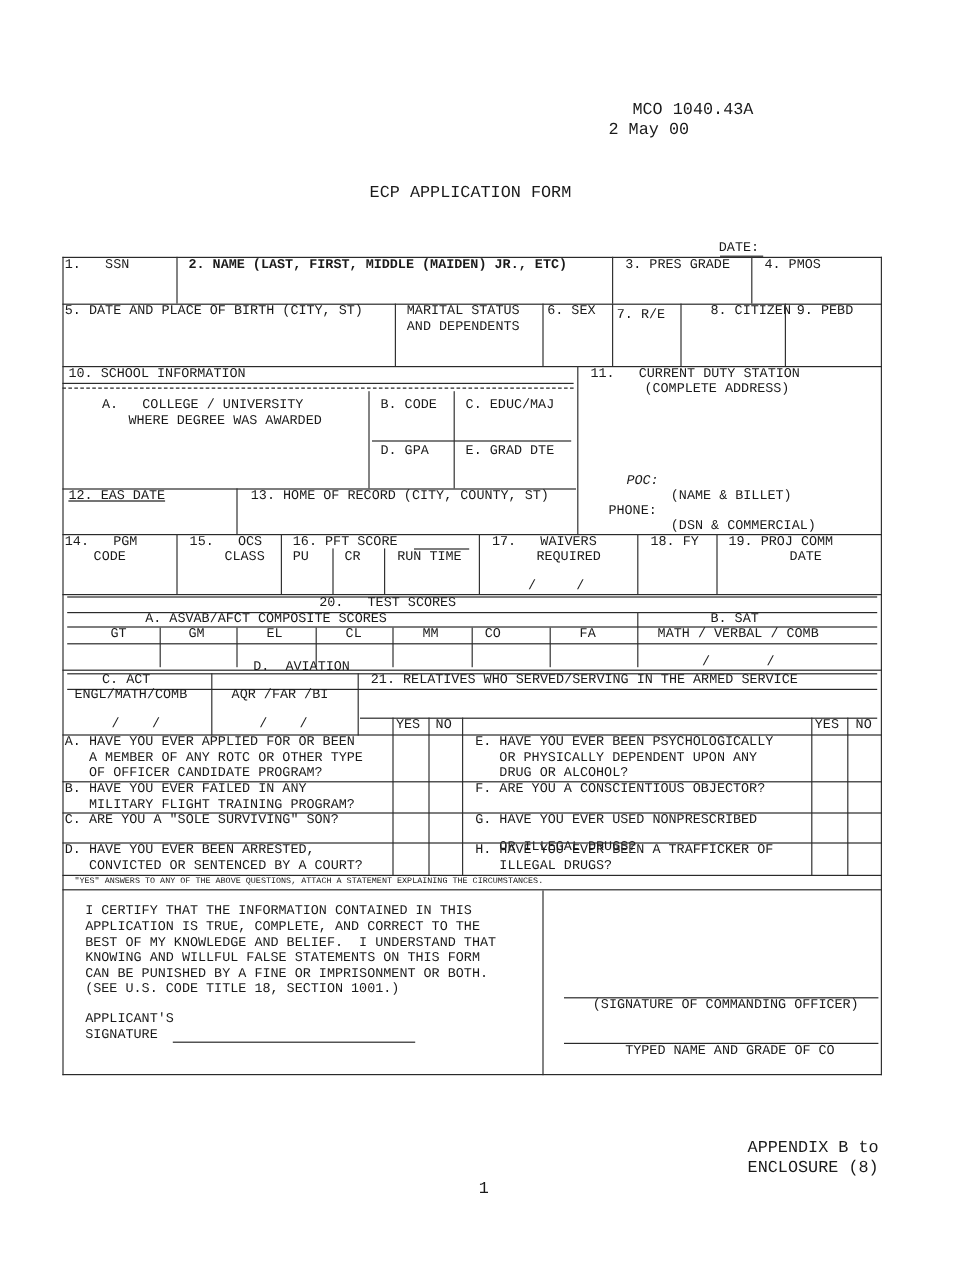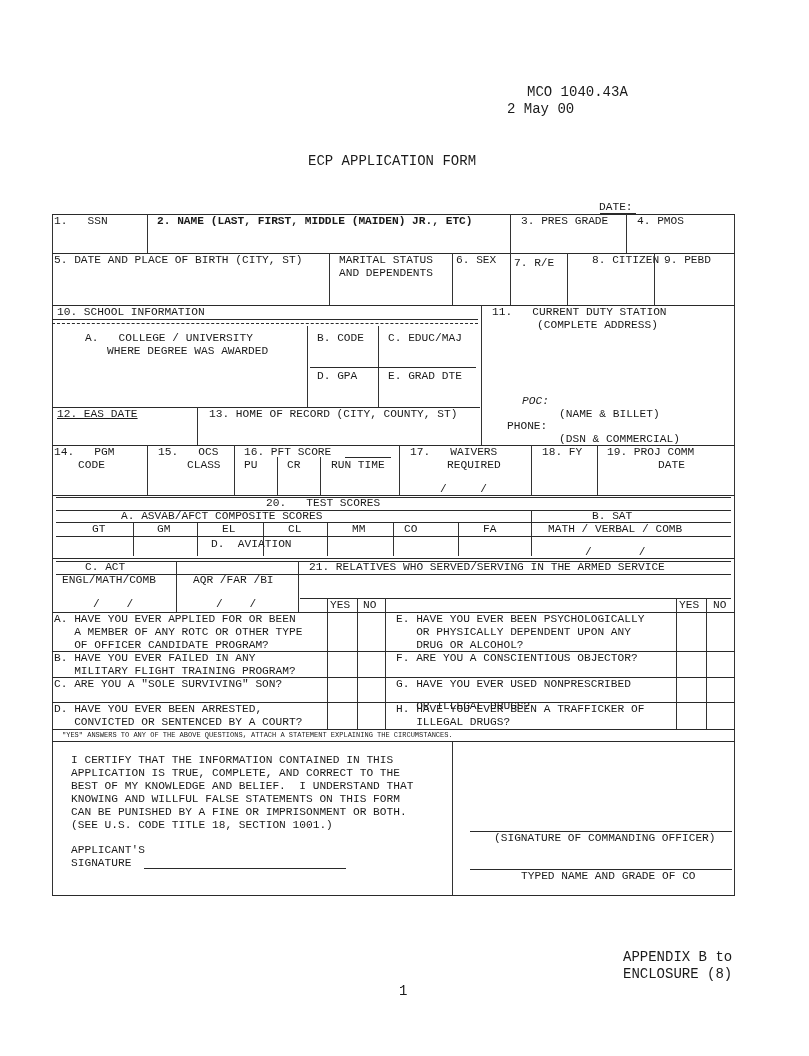--- a/index.html
+++ b/index.html
@@ -122,21 +122,21 @@
 <div class="vl" style="left:458px;top:523px;height:33px;"></div>
 <div class="t" style="left:483px;top:523px;">FA</div>
 <div class="t" style="left:548px;top:523px;">MATH / VERBAL / COMB</div>
 <div class="hl" style="left:56px;top:536px;width:675px;"></div>
 <div class="t" style="left:585px;top:546px;">/       /</div>
 
 <div class="hl" style="left:52px;top:558px;width:683px;"></div>
 <div class="hl" style="left:56px;top:561px;width:675px;"></div>
 <div class="t" style="left:85px;top:561px;">C. ACT</div>
 <div class="vl" style="left:176px;top:561px;height:52px;"></div>
-<div class="t" style="left:187px;top:538px;padding-left:24px;">D.  AVIATION</div>
+<div class="t" style="left:187px;top:550px;padding-left:24px;">D.  AVIATION</div>
 <div class="vl" style="left:298px;top:561px;height:52px;"></div>
 <div class="t" style="left:309px;top:561px;">21. RELATIVES WHO SERVED/SERVING IN THE ARMED SERVICE</div>
 <div class="hl" style="left:56px;top:574px;width:675px;"></div>
 <div class="t" style="left:62px;top:574px;">ENGL/MATH/COMB</div>
 <div class="t" style="left:193px;top:574px;">AQR /FAR /BI</div>
 <div class="t" style="left:93px;top:598px;">/    /</div>
 <div class="t" style="left:216px;top:598px;">/    /</div>
 <div class="hl" style="left:300px;top:598px;width:431px;"></div>
 
 <div class="vl" style="left:327px;top:598px;height:132px;"></div>

